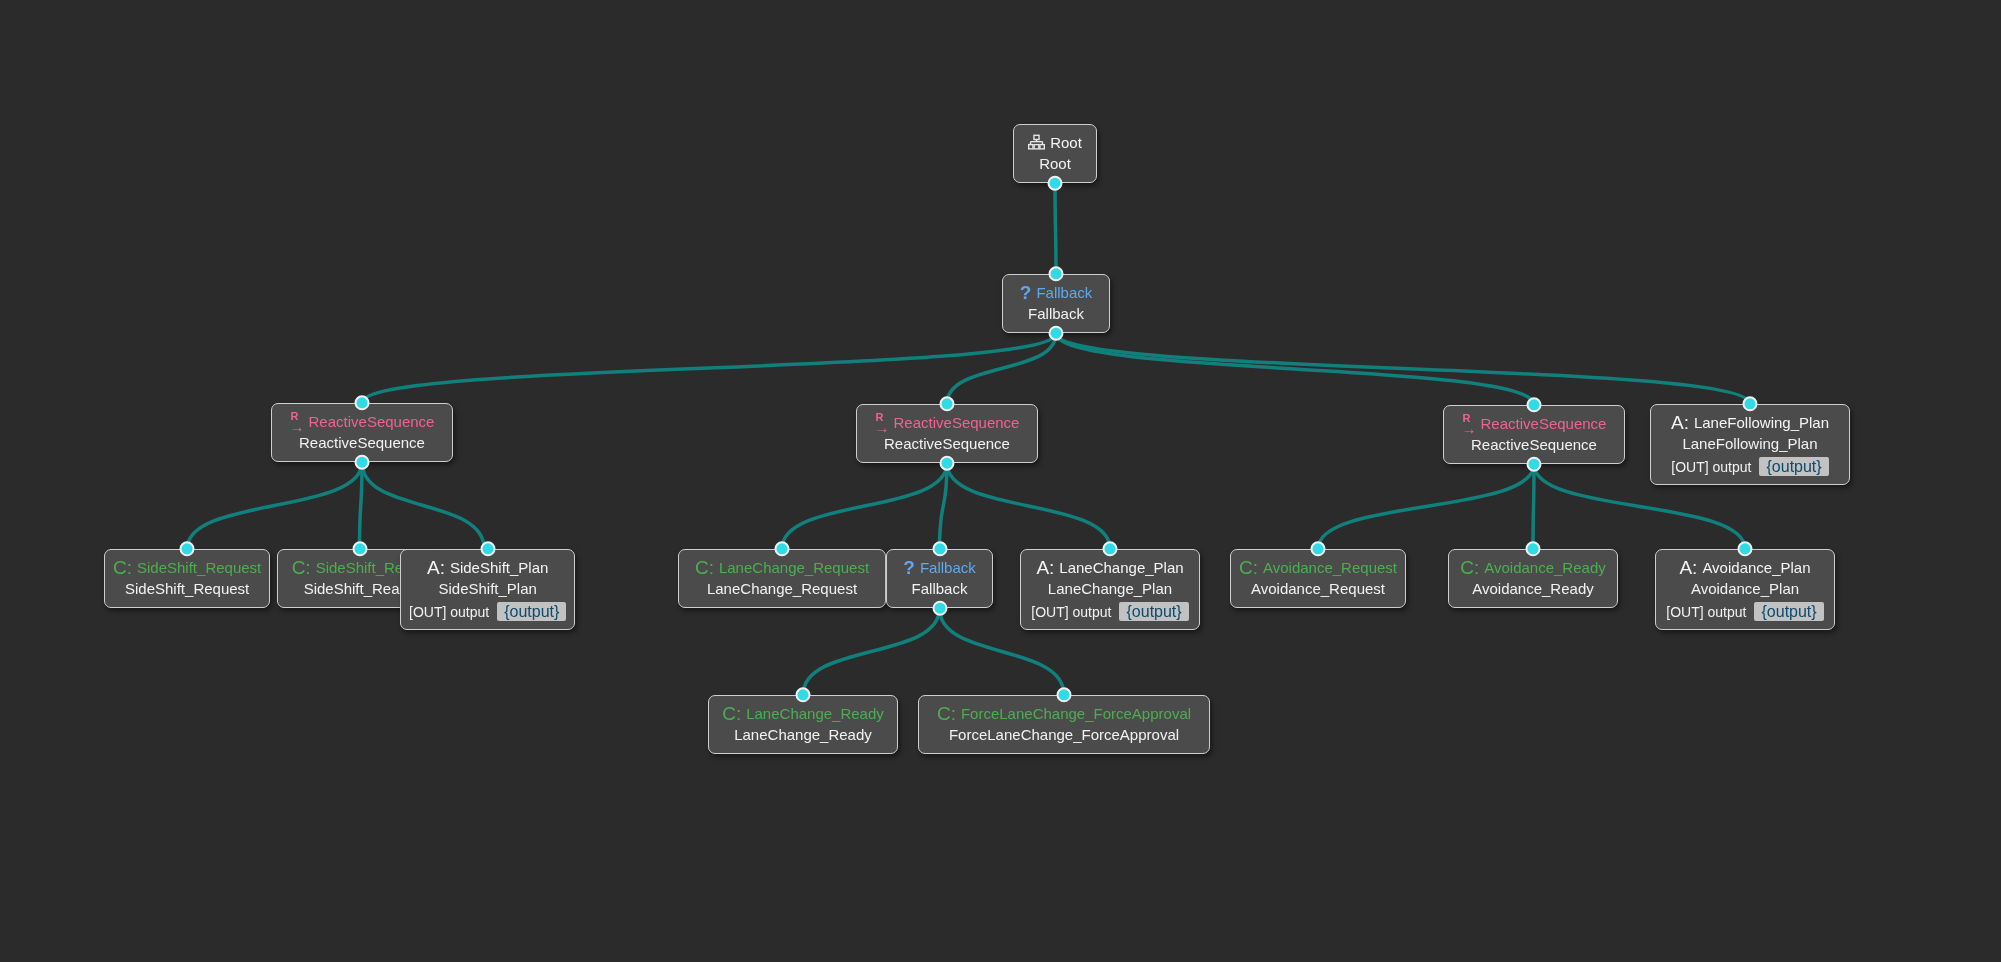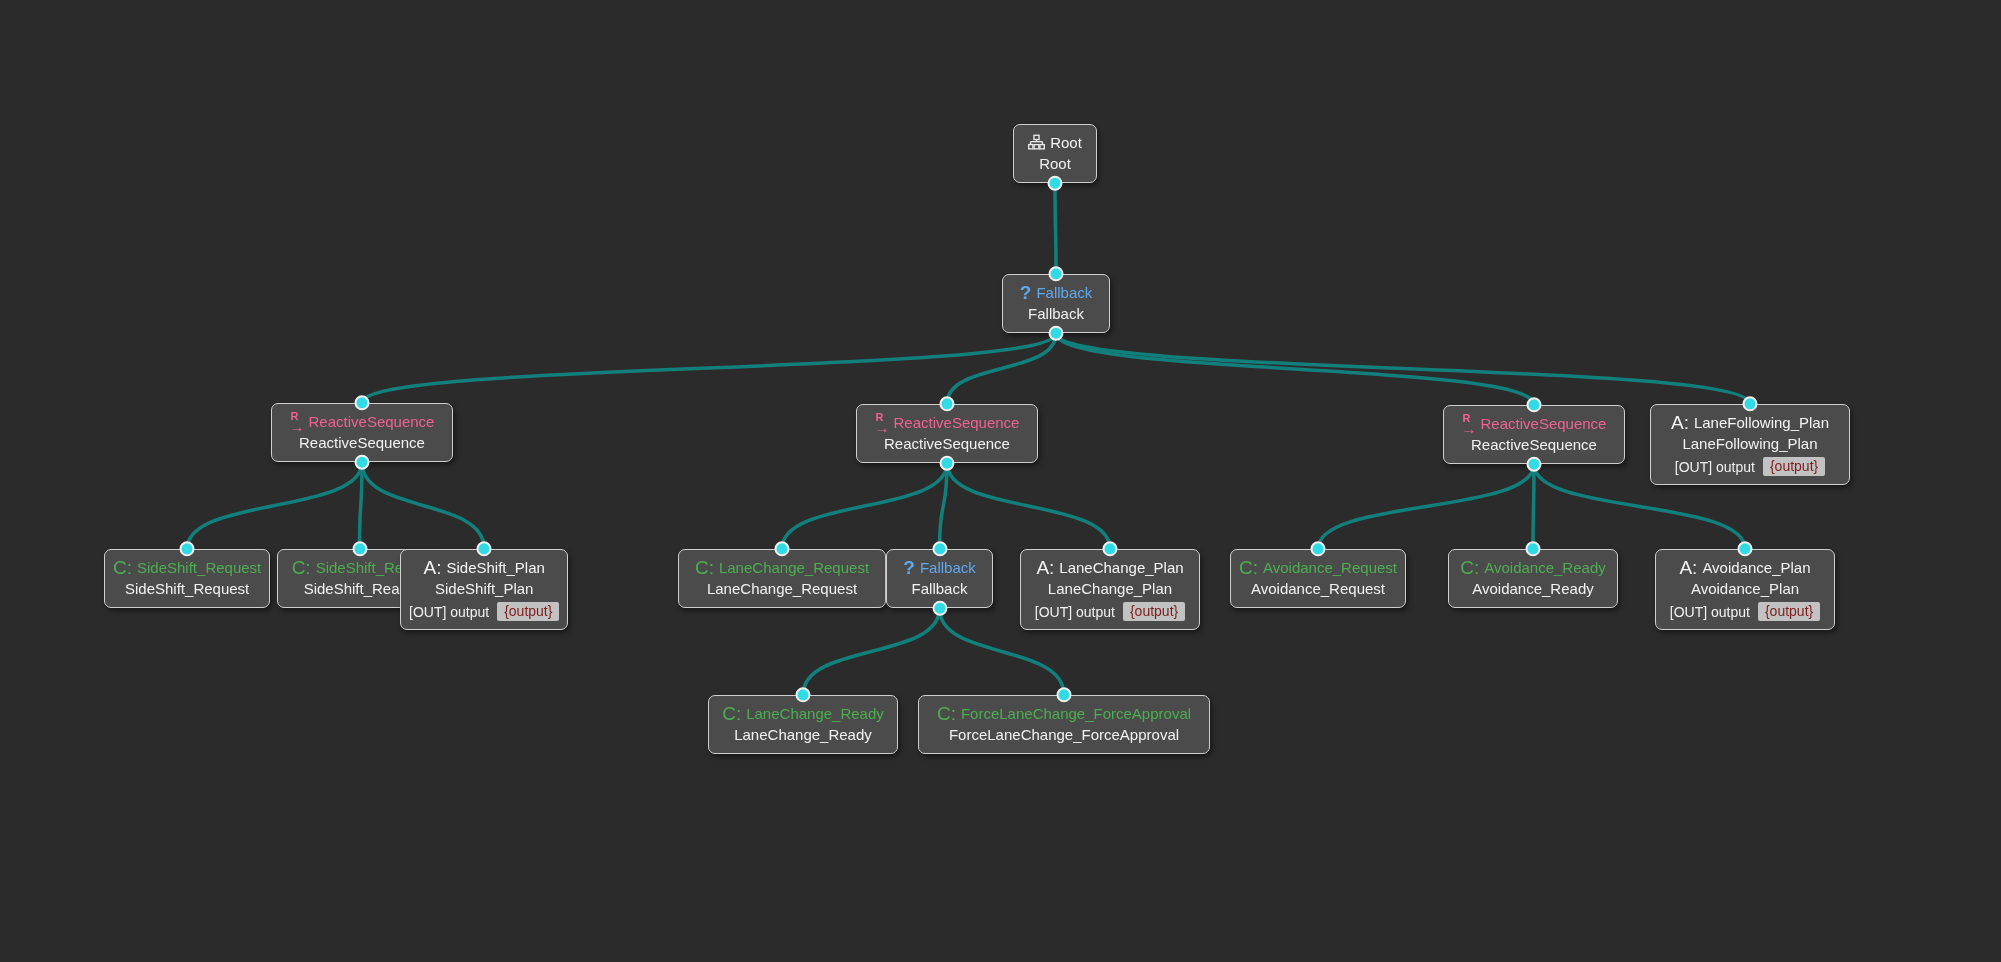--- a/index.html
+++ b/index.html
@@ -22,22 +22,22 @@
   .instance{font-size:15px;line-height:20px;white-space:nowrap;color:#f2f2f2;margin-top:1px;}
   .node-fallback .title{color:#5fa8ee;}
   .node-rs .title{color:#f06292;}
   .node-cond .title{color:#4cae50;}
   .node-action .title,.node-root .title{color:#f5f5f5;}
   .out-row{
     display:flex;align-items:center;justify-content:center;gap:8px;
     margin-top:3px;font-size:14px;line-height:18px;white-space:nowrap;color:#f2f2f2;
   }
   .badge{
-    background:#c2c2c2;color:#7f1d1d;border-radius:2px;padding:0 7px;
-    font-size:14px;line-height:19px;
+    background:#c2c2c2;color:#0c4a6e;border-radius:2px;padding:0 7px;
+    font-size:16px;line-height:19px;
   }
   .port{
     position:absolute;width:11px;height:11px;border-radius:50%;
     background:#30dbe6;border:2px solid #f0f0f0;z-index:3;
   }
   .port-top{top:0;left:50%;transform:translate(-50%,-58%);}
   .port-bottom{bottom:0;left:50%;transform:translate(-50%,58%);}
   .q-icon{font-weight:bold;font-size:19px;line-height:19px;color:#5fa8ee;}
   .rs-icon{display:inline-flex;flex-direction:column;align-items:flex-start;color:#f06292;line-height:1;}
   .rs-icon .rs-r{font-size:11px;font-weight:bold;line-height:9px;margin-left:1px;}

